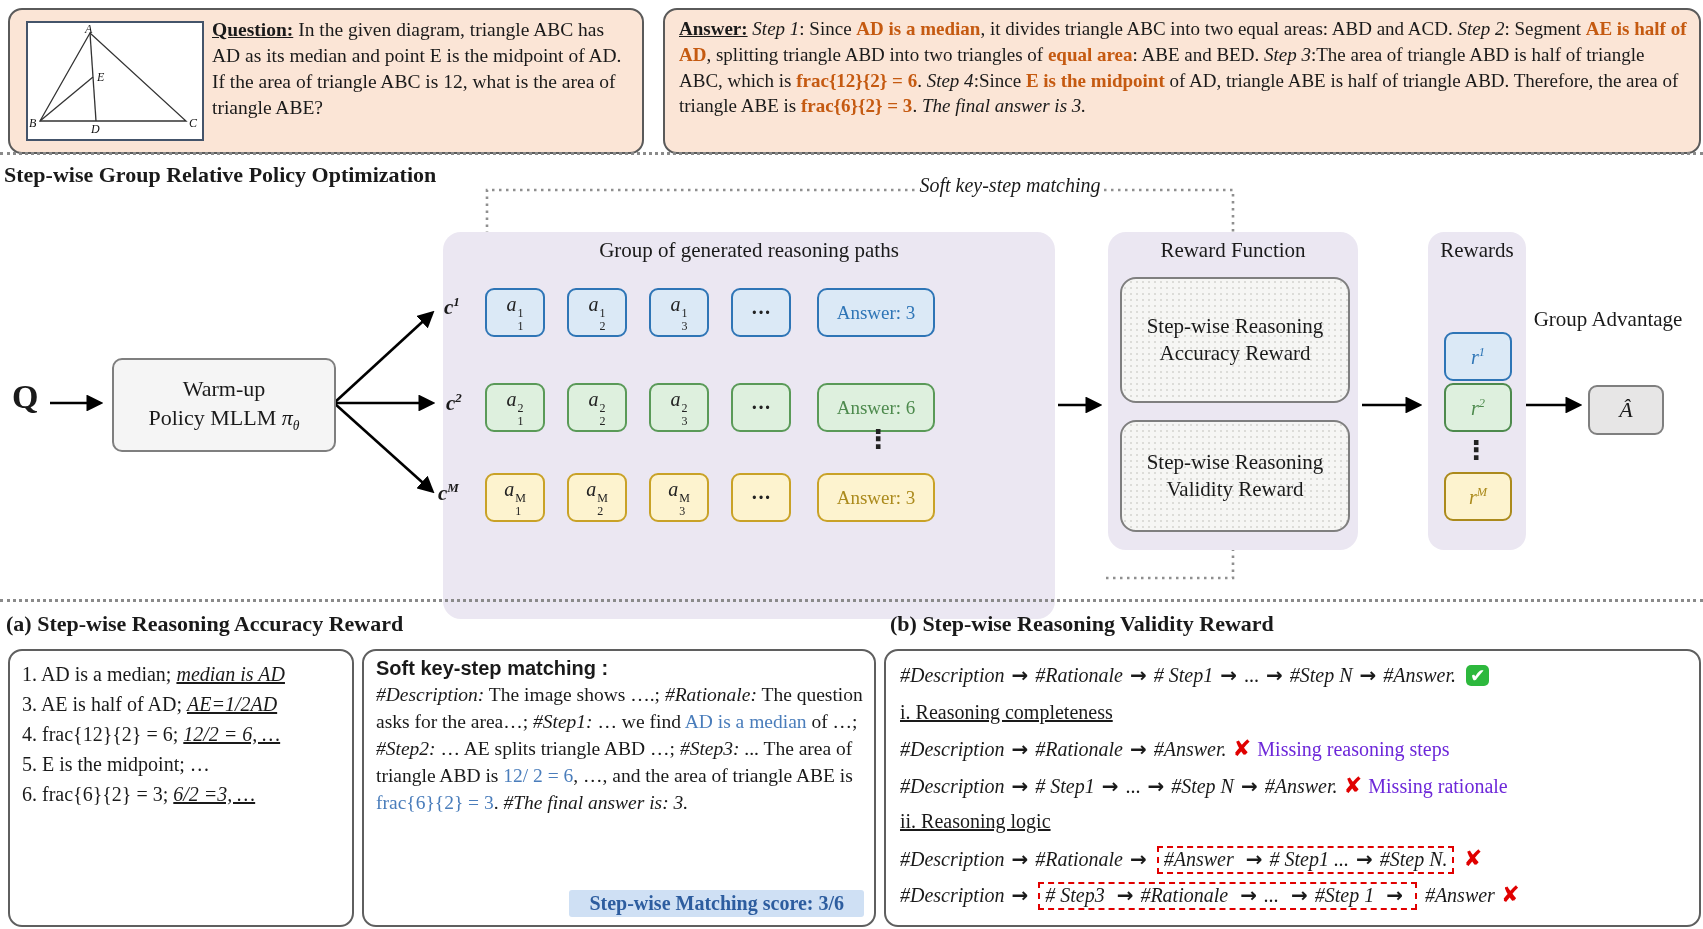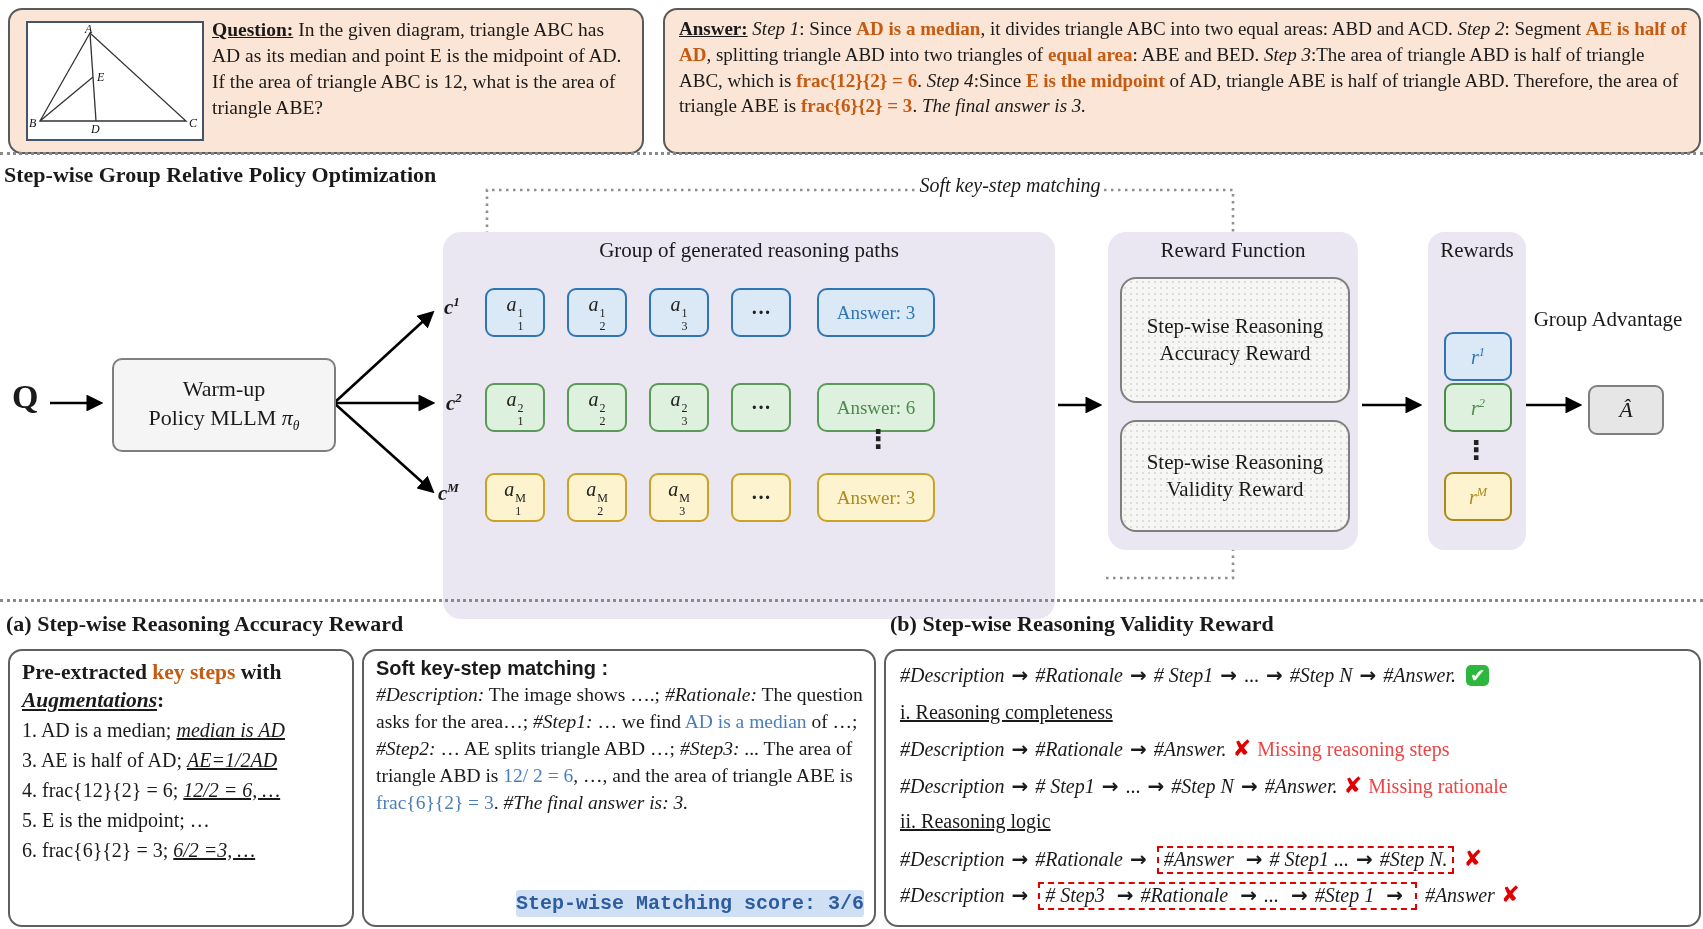--- a/index.html
+++ b/index.html
@@ -5,21 +5,21 @@
   html,body{margin:0;padding:0;background:#fff;}
   .page{position:relative;width:1703px;height:929px;background:#fff;overflow:hidden;
         font-family:"Liberation Serif",serif;color:#1a1a1a;}
   .abs{position:absolute;}
   
   .b{font-weight:bold;}
   .i{font-style:italic;}
   .u{text-decoration:underline;}
   .o{color:#c55a11;font-weight:bold;}
   .bl{color:#4a7dbb;}
-  .red{color:#ef4444;}
+  .red{color:#6d28d9;}
   .x{color:#e00000;font-weight:bold;font-family:"DejaVu Sans",sans-serif;font-size:1.12em;margin:0 6px;}
   .arr{font-family:"DejaVu Sans",sans-serif;font-weight:bold;margin:0 7px;}
   .chk{background:#2db83d;color:#fff;font-family:"DejaVu Sans",sans-serif;font-weight:bold;
        border-radius:5px;padding:0 4px;font-size:0.92em;margin-left:10px;}
   .rbox{border:2.5px dashed #e00000;padding:0 5px 2px;margin:0 3px;}
   sup,sub{font-size:0.62em;}
   .ss{display:inline-flex;flex-direction:column;font-size:0.6em;line-height:1.02;
       vertical-align:-0.52em;font-style:normal;margin-left:1px;}
   .ss .sp,.ss .sb{display:block;text-align:left;}
   
@@ -69,22 +69,22 @@
   .wbox{background:#fff;border:2.5px solid #5f5f5f;border-radius:14px;}
   .boxa1{left:8px;top:649px;width:342px;height:274px;padding:0;}
   .a1inner{left:12px;top:8px;right:10px;}
   .a1title{font-size:21.5px;line-height:1.3;}
   .a1item{font-size:20px;line-height:1.5;}
   .boxa2{left:362px;top:649px;width:510px;height:274px;}
   .a2inner{left:12px;top:6px;right:10px;}
   .a2title{font-family:"Liberation Sans",sans-serif;font-weight:bold;font-size:20px;margin-bottom:2px;}
   .a2body{font-size:19.5px;line-height:1.38;}
   .scorebadge{position:absolute;right:10px;bottom:8px;background:#cfe0f4;color:#2d5d9f;
-              font-family:Liberation Mono, monospace;font-weight:bold;font-size:20px;
-              padding:2px 0;border-radius:3px;}
+              font-family:Liberation Serif, serif;font-weight:bold;font-size:20px;
+              padding:2px 20px;border-radius:3px;}
   .boxb{left:884px;top:649px;width:813px;height:274px;}
   .binner{left:14px;top:6px;right:8px;}
   .bline{height:36.5px;line-height:36.5px;font-size:20px;white-space:nowrap;}
 </style>
 </head>
 <body>
 
 <div class="page">
 
   <div class="abs peachbox qbox">
@@ -288,21 +288,20 @@
         <span class="i">Â</span>
       </div>
   </div>
 
   <div class="abs divider" style="top:599px;"></div>
 
   <div class="abs secheader" style="left:6px;top:611px;">(a) Step-wise Reasoning Accuracy Reward</div>
 
   <div class="abs wbox boxa1">
     <div class="abs a1inner">
-      <div class="a1title"><span class="b">Pre-extracted </span><span class="o">key steps</span><span class="b"> with </span><span class="b i u">Augmentations</span><span class="b">:</span></div>
       <div class="a1item"><span>1. AD is a median; </span><span class="i u">median is AD</span></div>
       <div class="a1item"><span>3. AE is half of AD; </span><span class="i u">AE=1/2AD</span></div>
       <div class="a1item"><span>4. frac{12}{2} = 6; </span><span class="i u">12/2 = 6, …</span></div>
       <div class="a1item"><span>5. E is the midpoint; …</span></div>
       <div class="a1item"><span>6. frac{6}{2} = 3; </span><span class="i u">6/2 =3, …</span></div>
     </div>
   </div>
 
   <div class="abs wbox boxa2">
     <div class="abs a2inner">

